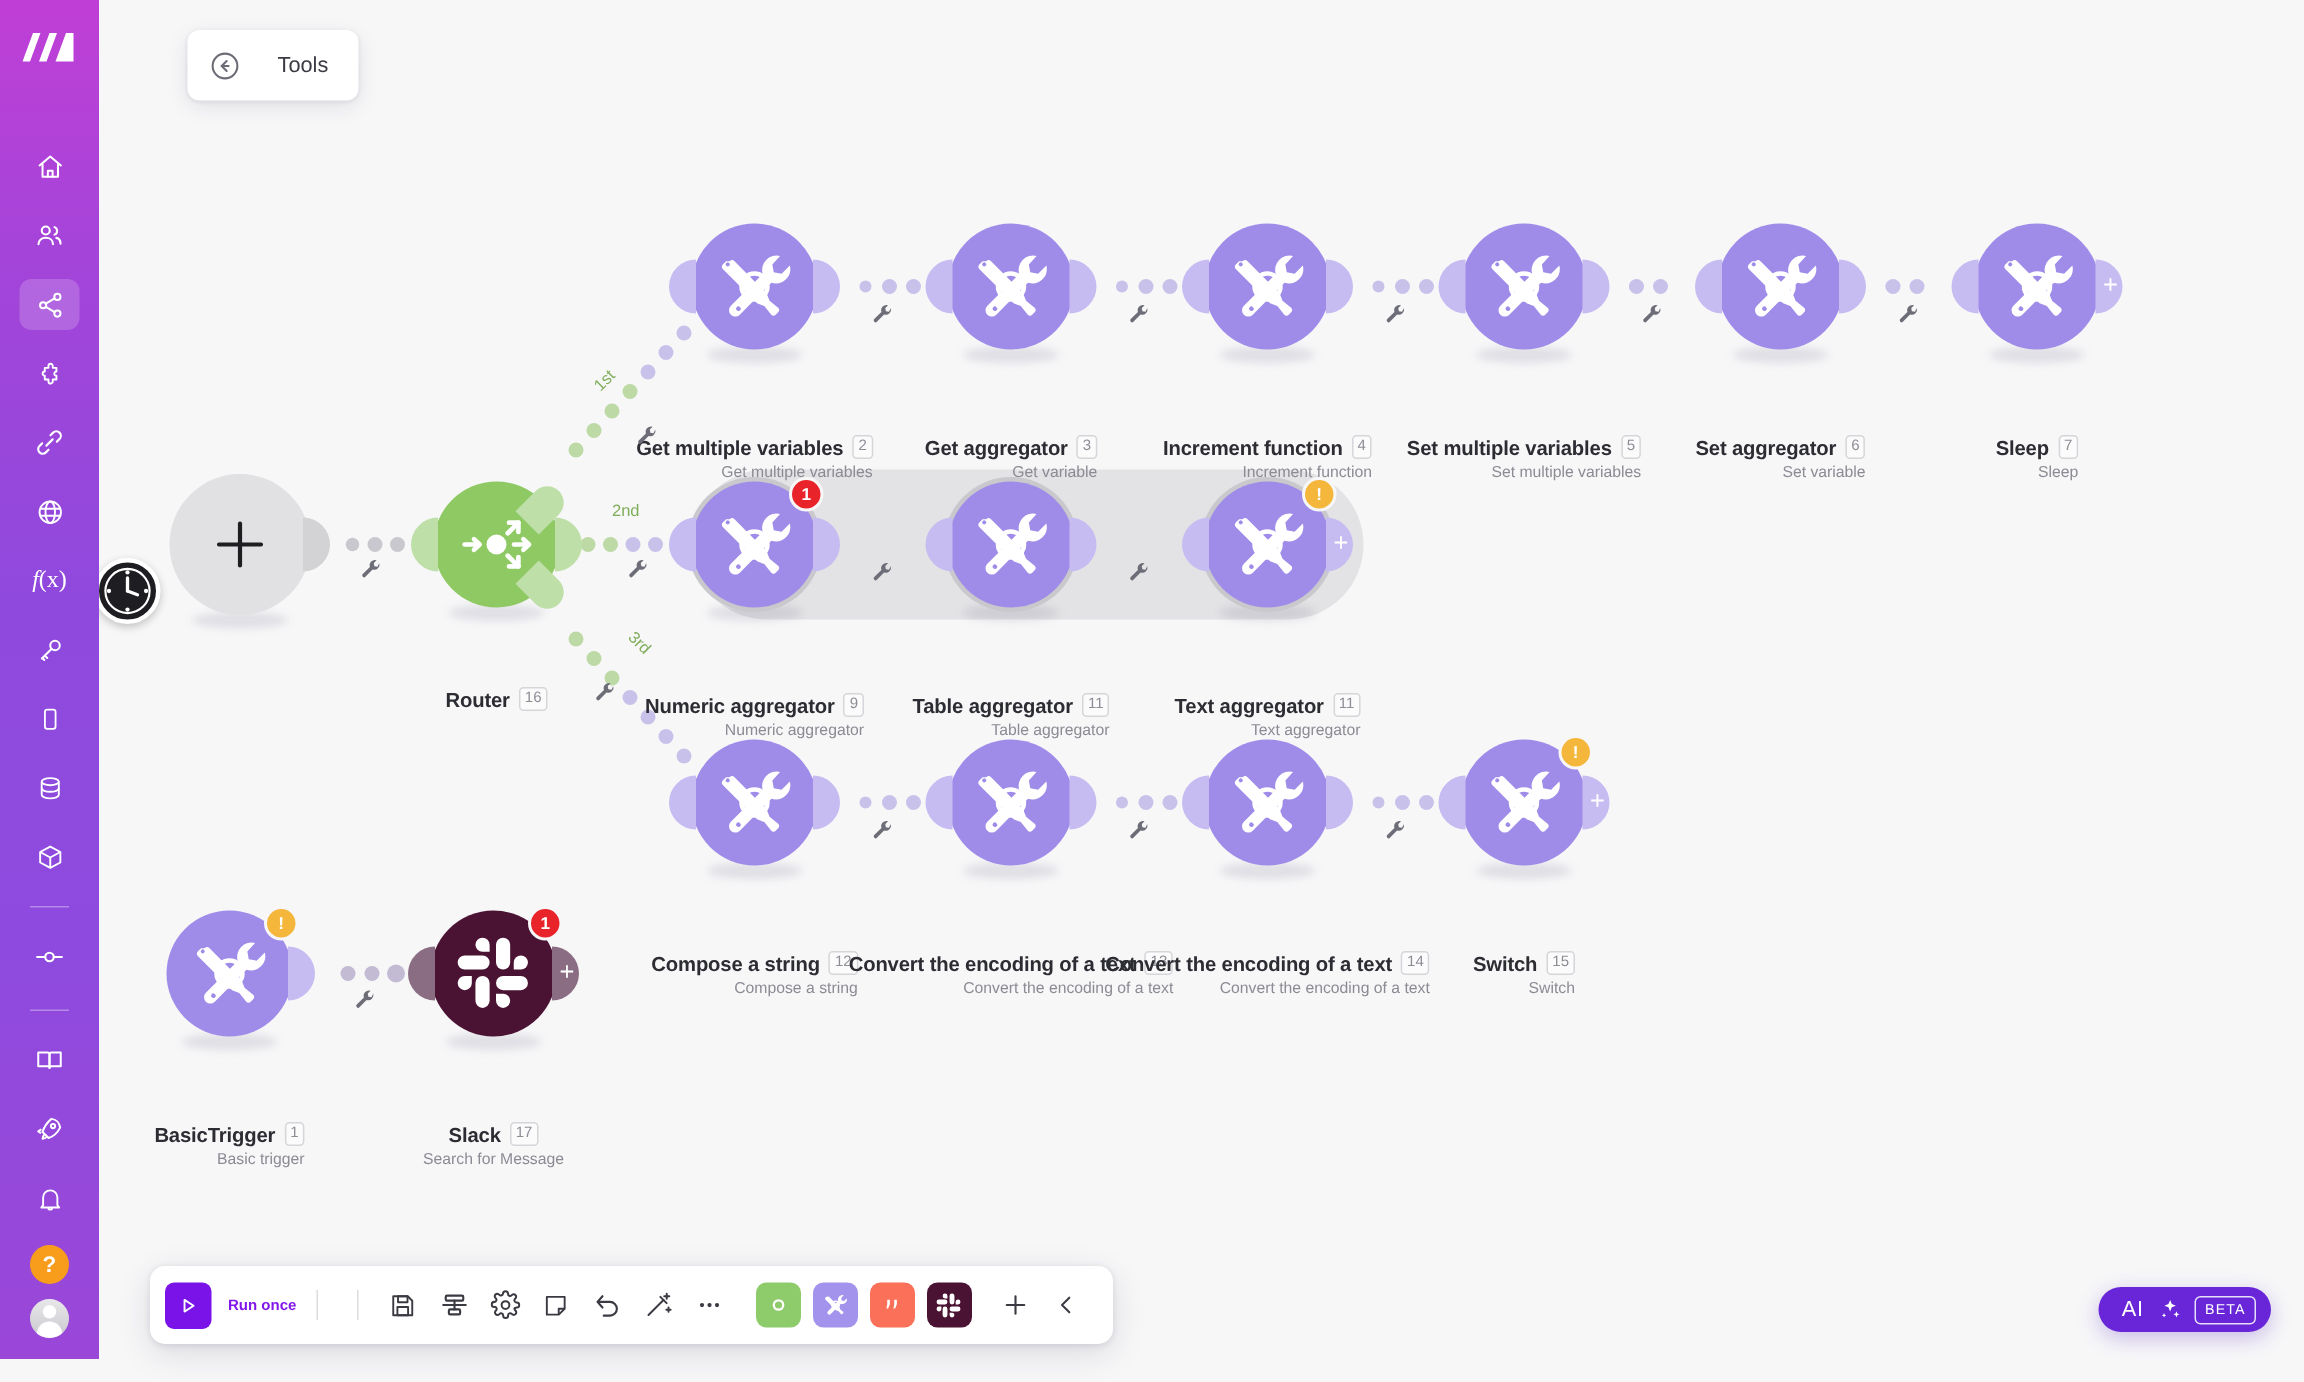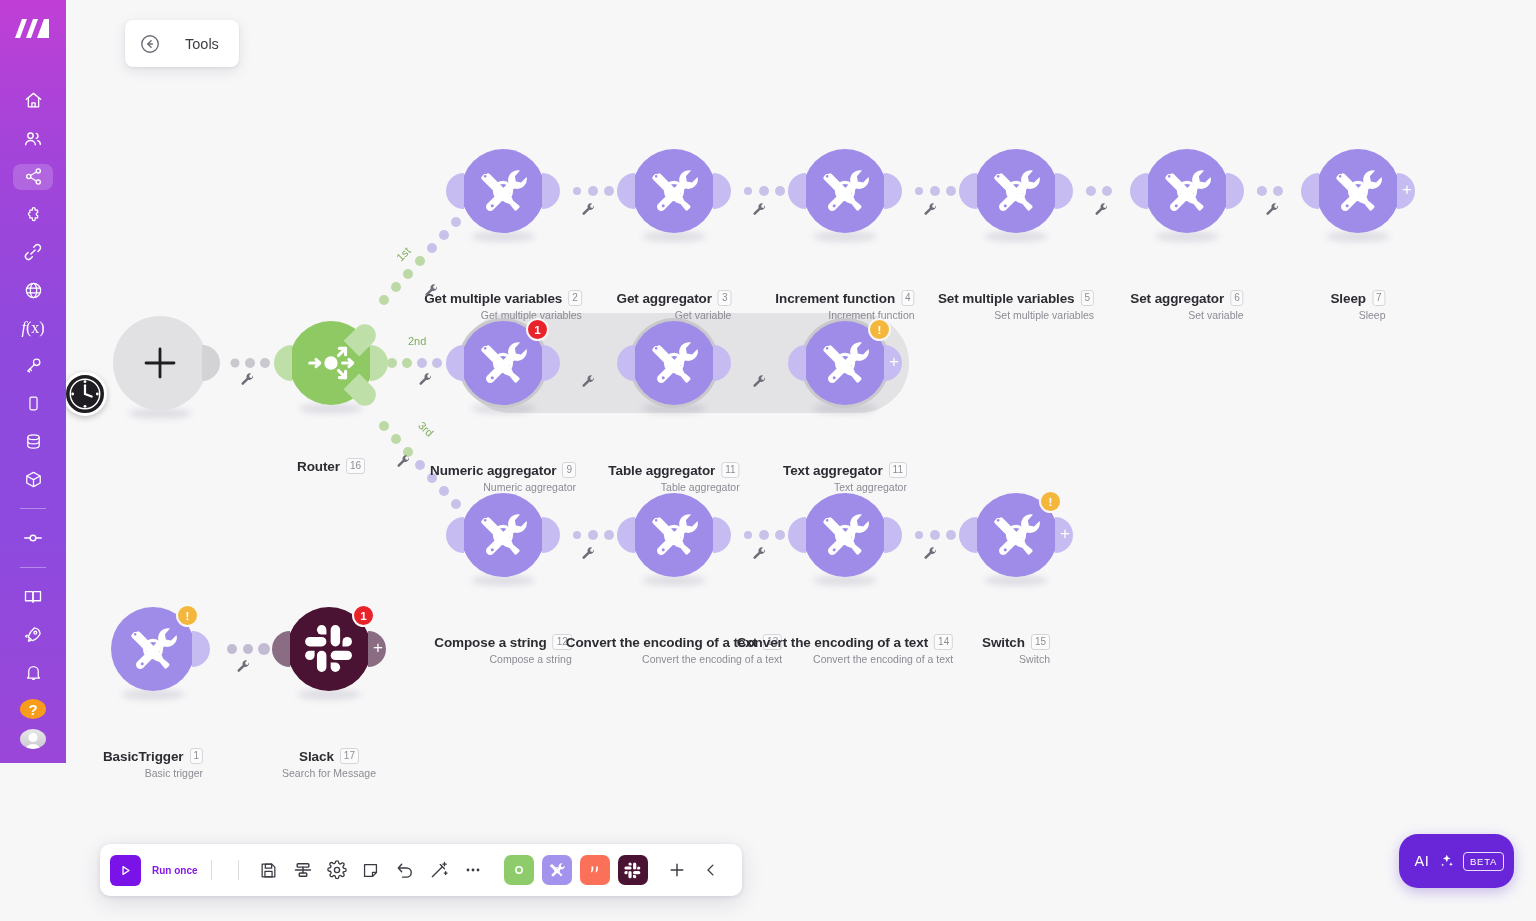--- a/index.html
+++ b/index.html
@@ -6,21 +6,21 @@
   html, body {
     width: 1536px; height: 921px;
     font-family: "Liberation Sans", sans-serif;
     background: #f7f7f8;
     overflow: hidden;
   }
   #app { position: relative; width: 1536px; height: 921px; }
 
   
   #sidebar {
-    position: absolute; left: 0; top: 0; width: 66px; height: 763px;
+    position: absolute; left: 0; top: 0; width: 66px; height: 906px;
     background: linear-gradient(180deg, #c03fd6 0%, #a544d9 18%, #8f49dd 45%, #8e4ade 70%, #9a47d8 100%);
     display: flex; flex-direction: column; align-items: center;
     z-index: 40;
   }
   #sidebar .logo { margin-top: 16px; margin-bottom: 40px; width: 40px; height: 32px;
     display:flex; align-items:center; justify-content:center; }
   .side-icon {
     width: 40px; height: 34px; margin: 6px 0;
     display: flex; align-items: center; justify-content: center;
     border-radius: 8px; color: #fff; cursor: pointer;
@@ -140,21 +140,21 @@
   .tb-icon { width: 34px; height: 34px; display: flex; align-items: center;
     justify-content: center; color: #3a3a42; cursor: pointer; border-radius: 6px; }
   .tb-app { width: 30px; height: 30px; border-radius: 7px; margin: 0 4px;
     display: flex; align-items: center; justify-content: center; cursor: pointer; }
   .tb-app.green  { background: #8ecb6a; }
   .tb-app.purple { background: #a393ec; }
   .tb-app.red    { background: #fa7058; }
   .tb-app.plum   { background: #4b1333; }
 
   
-  #ai-pill { position: absolute; right: 22px; bottom: 33px; height: 54px;
+  #ai-pill { position: absolute; right: 22px; bottom: 33px; height: 30px;
     background: #6926d8; border-radius: 19px; display: flex; align-items: center;
     gap: 8px; padding: 0 10px 0 16px; cursor: pointer;
     box-shadow: 0 4px 14px rgba(80,30,190,0.28); z-index: 50; }
   #ai-pill .ai-txt { color: #fff; font-size: 14.5px; letter-spacing: 0.4px; }
   #ai-pill .beta { border: 1px solid rgba(255,255,255,0.85); color: #fff;
     font-size: 9.5px; font-weight: normal; letter-spacing: 0.7px; border-radius: 4px;
     padding: 3px 6px; }
 </style>
 </head>
 <body>

